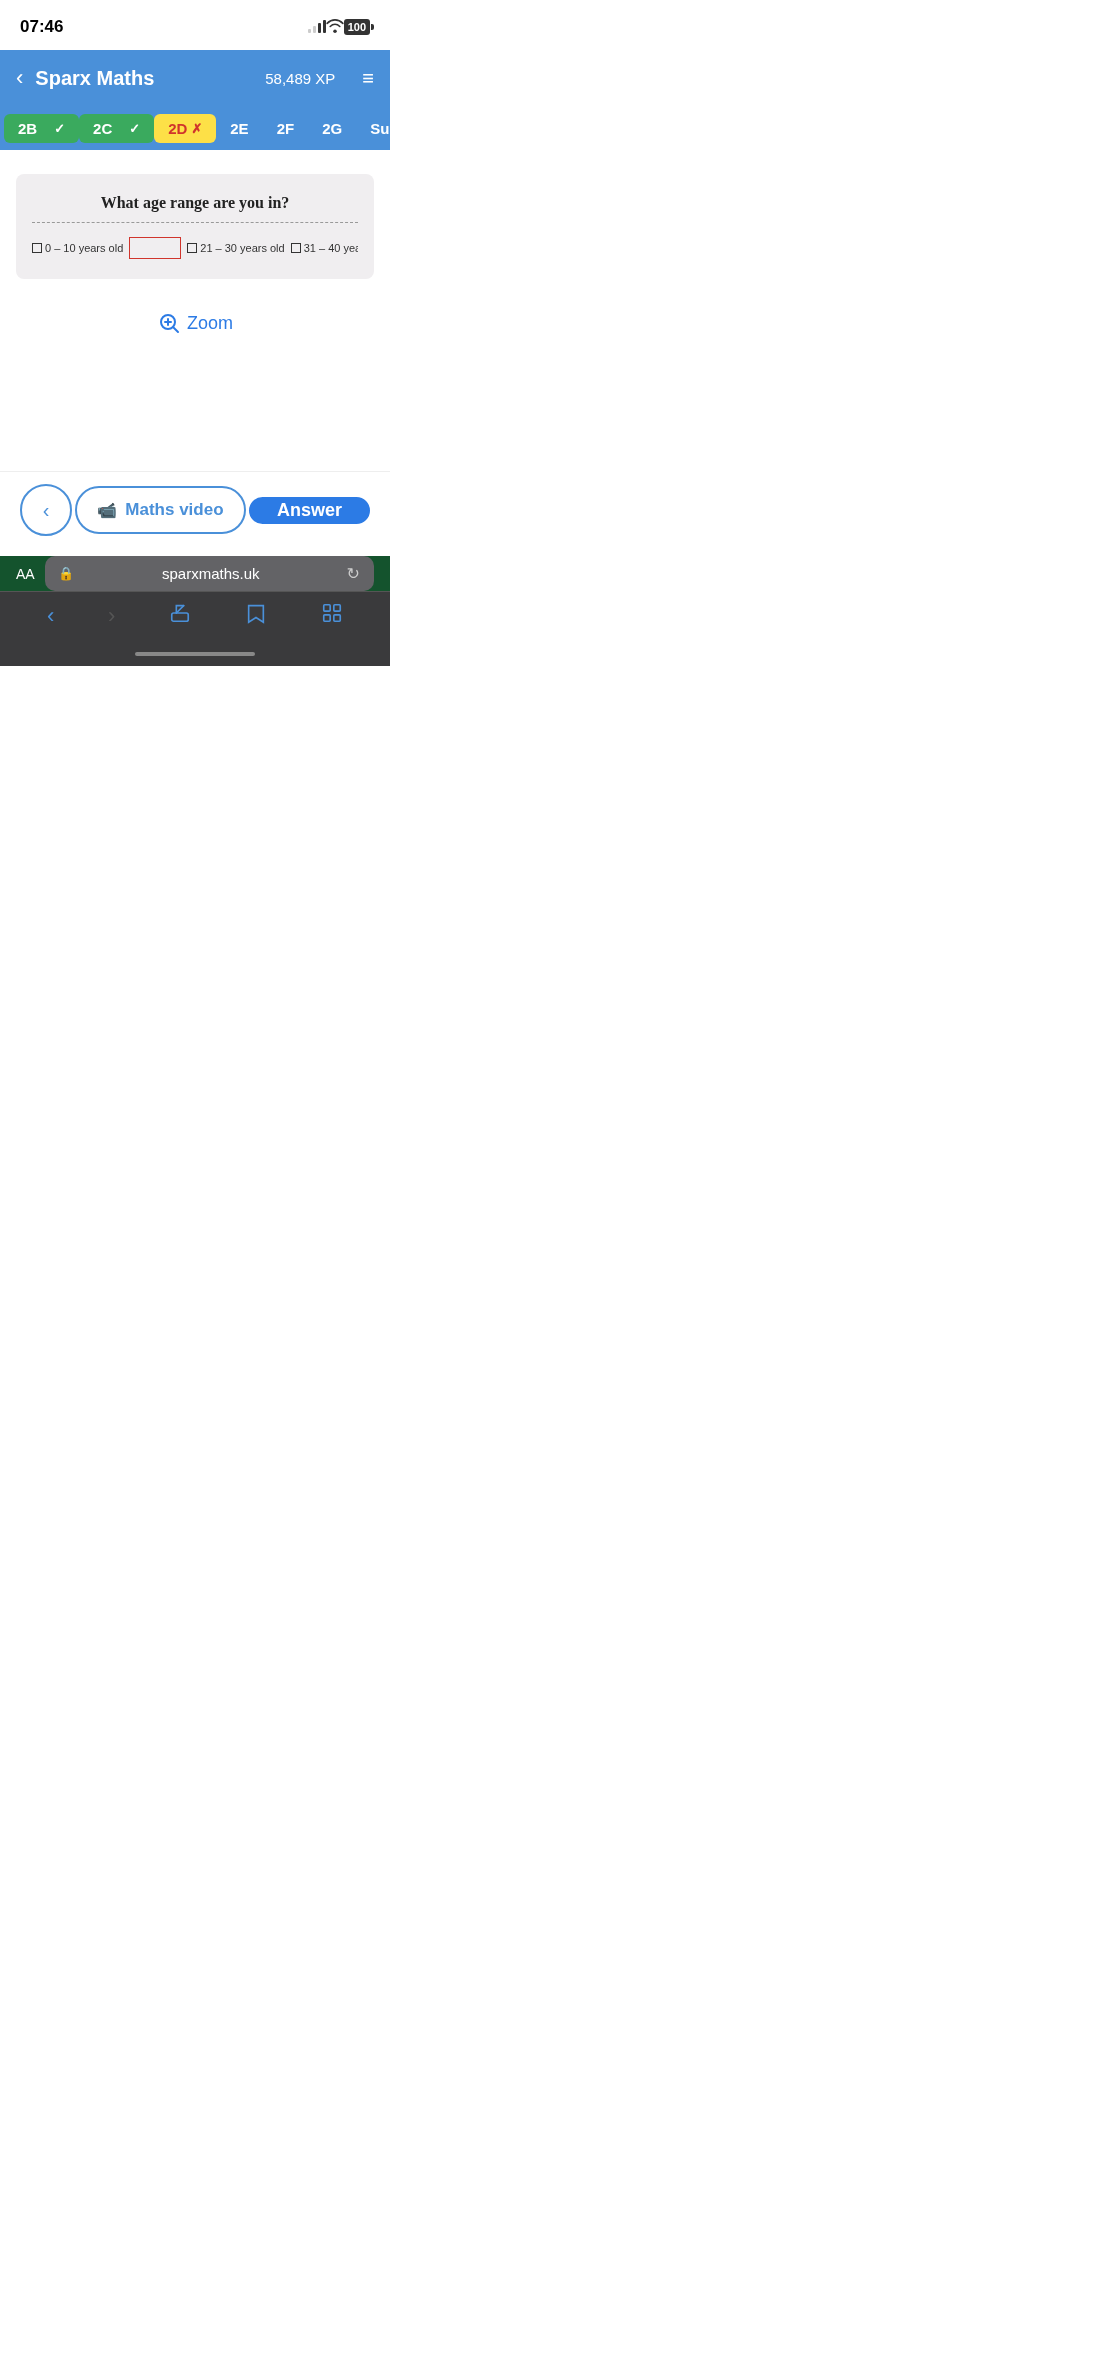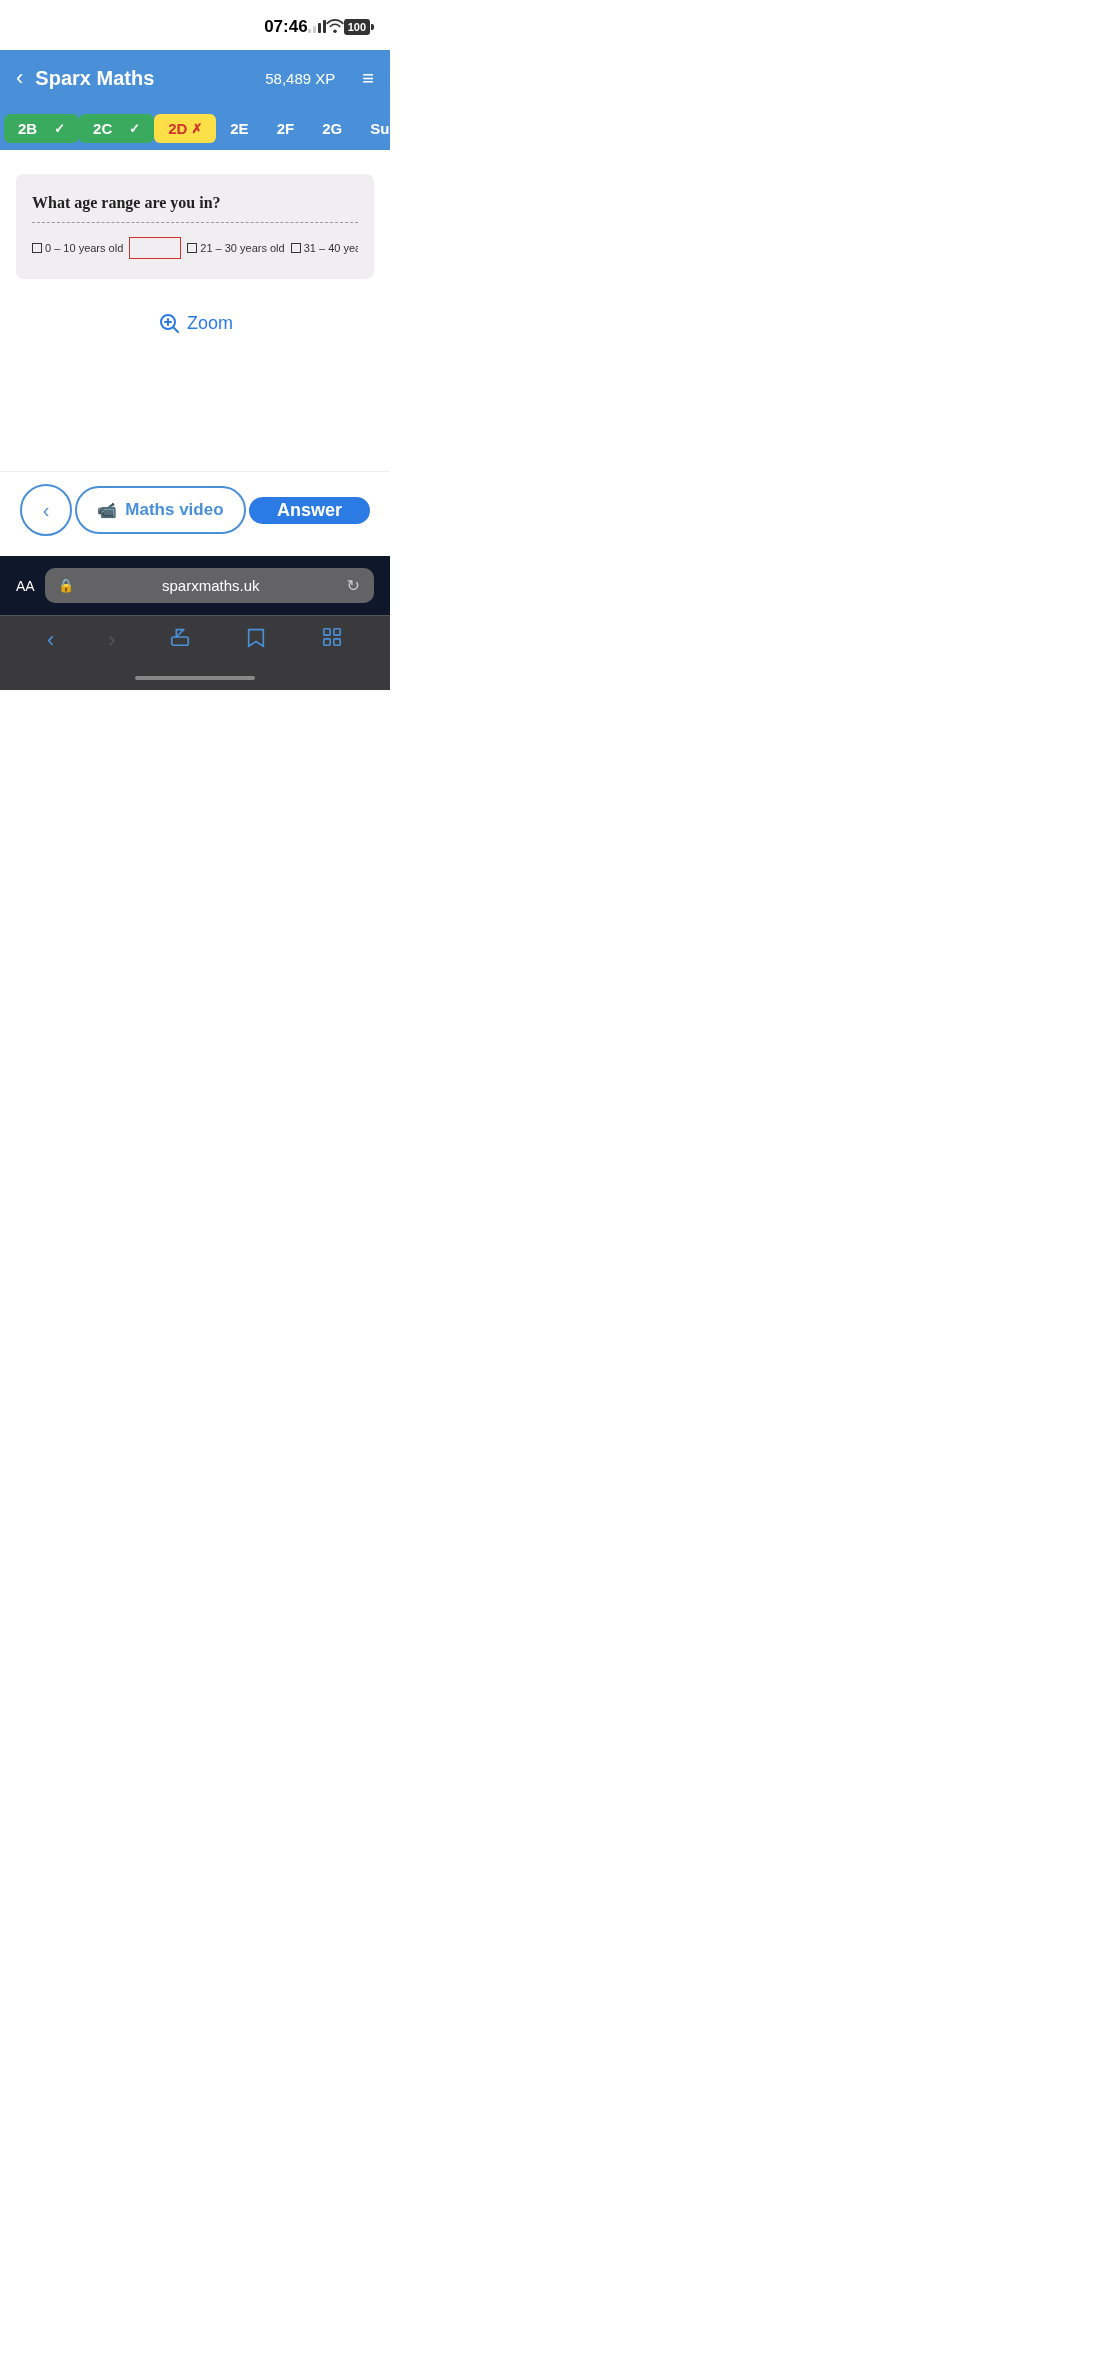--- a/index.html
+++ b/index.html
@@ -9,21 +9,21 @@
       width: 390px;
       min-height: 844px;
       font-family: -apple-system, BlinkMacSystemFont, 'Helvetica Neue', Arial, sans-serif;
       background: #fff;
       overflow-x: hidden;
     }
 
     
     .status-bar {
       display: flex;
-      justify-content: flex-end;
+      justify-content: space-between;
       align-items: center;
       padding: 12px 20px 8px;
       background: #fff;
       height: 50px;
     }
     .status-time {
       font-size: 17px;
       font-weight: 600;
       color: #000;
     }
@@ -212,20 +212,21 @@
     
     .questionnaire-area {
       background: #f0eef0;
       border-radius: 8px;
       padding: 20px 16px;
       margin-bottom: 32px;
     }
     .questionnaire-title {
       font-size: 16px;
       font-weight: 700;
+      text-align: center;
       margin-bottom: 10px;
       color: #222;
       font-family: Georgia, serif;
     }
     .questionnaire-divider {
       border: none;
       border-top: 1px dashed #999;
       margin-bottom: 14px;
     }
     .questionnaire-options {
@@ -315,22 +316,22 @@
       border: none;
       border-radius: 28px;
       padding: 3px 28px;
       font-size: 18px;
       font-weight: 700;
       cursor: pointer;
     }
 
     
     .browser-bar {
-      background: #0f172a;
-      padding: 12px 16px;
+      background: #14532d;
+      padding: 0 16px;
       display: flex;
       align-items: center;
       gap: 10px;
     }
     .browser-text-size {
       color: #fff;
       font-size: 14px;
       font-weight: 500;
     }
     .browser-url-bar {

